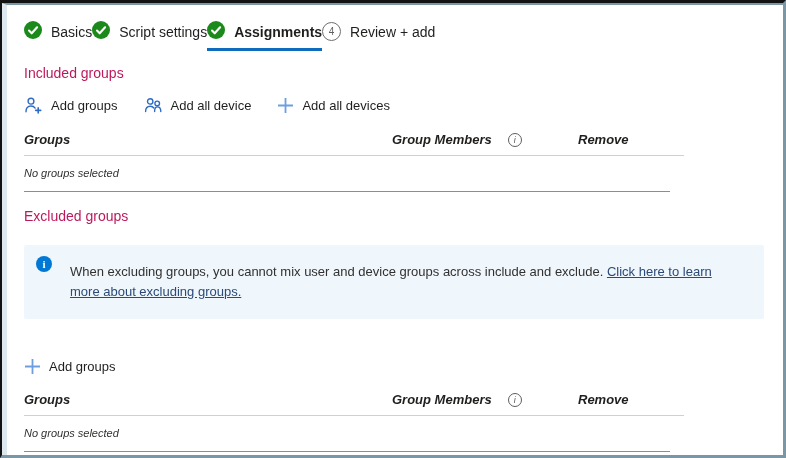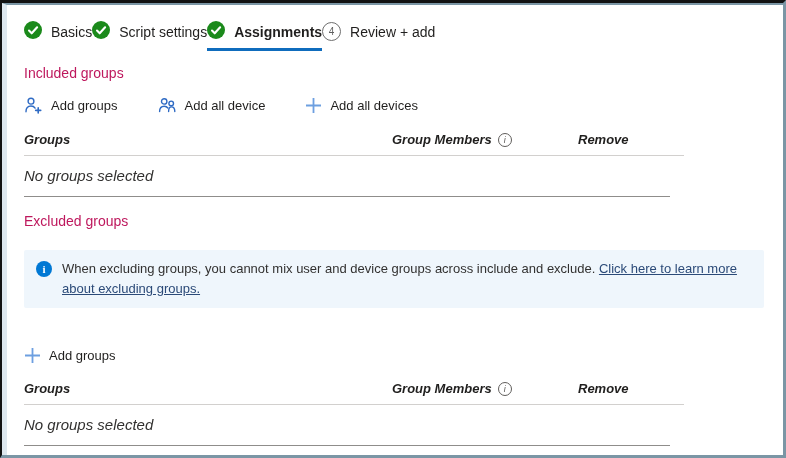--- a/index.html
+++ b/index.html
@@ -21,46 +21,46 @@
          border-bottom:3px solid transparent; background:none; cursor:pointer;
          font-size:14px; color:#201f1e; }
   .tab.active { font-weight:bold; border-bottom-color:#0f6cbd; }
   .step-circle { width:17px; height:17px; border-radius:50%; border:1px solid #6e6e6e;
          color:#5f5f5f; font-size:10px; display:flex; align-items:center; justify-content:center; }
 
   
   .section-heading { font-size:14px; font-weight:400; color:#be185d; margin:14px 0 0 0; }
 
   
-  .toolbar { display:flex; align-items:center; gap:40px; margin-top:15px; }
+  .toolbar { display:flex; align-items:center; gap:26px; margin-top:15px; }
   .tool-btn { display:flex; align-items:center; gap:8px; background:none; border:none;
          padding:0; cursor:pointer; font-family:inherit; font-size:13px; color:#201f1e; }
   .tool-btn svg { display:block; }
 
   
   .tbl { width:660px; margin-top:17px;font-style:italic; }
   .tbl-head { display:grid; grid-template-columns:368px 186px 106px; align-items:center;
          font-size:13px; font-weight:bold; color:#201f1e; padding-bottom:8px; }
-  .col-with-icon { display:flex; align-items:center; gap:6px; }
+  .col-with-icon { display:flex; align-items:center; gap:16px; }
   .divider-light { border:none; border-top:1px solid #d2d0ce; margin:0; }
   .divider-dark  { border:none; border-top:1px solid #8f8d8b; margin:0; width:646px; }
-  .tbl-empty { font-size:15px; color:#323130; padding:11px 0 12px 0; }
+  .tbl-empty { font-size:11px; color:#323130; padding:11px 0 12px 0; }
 
   .info-outline { box-sizing:border-box; width:14px; height:14px; border-radius:50%;
          border:1px solid #5f5d5b; color:#5f5d5b; font-size:9px; font-weight:400;
          display:flex; align-items:center; justify-content:center; cursor:default; }
 
   
   .banner { box-sizing:border-box; width:740px; margin-top:21px; background:#eff6fc;
          border-radius:2px; padding:9px 14px 10px 12px; display:flex; gap:10px; }
   .info-filled { flex:0 0 auto; width:16px; height:16px; margin-top:2px; border-radius:50%;
          background:#0078d4; color:#fff; font-size:11px; font-weight:bold;
          font-family:"Liberation Serif", serif;
          display:flex; align-items:center; justify-content:center; }
-  .banner p { margin:0; font-size:13px; line-height:1.5; color:#323130; }
+  .banner p { margin:8px; font-size:13px; line-height:1.5; color:#323130; }
   .banner a { color:#2b4a78; text-decoration:underline; cursor:pointer; }
 
   .add-groups-2 { margin-top:39px; }
 </style>
 </head>
 <body>
 
 <div class="frame">
   <div class="inner">
 

